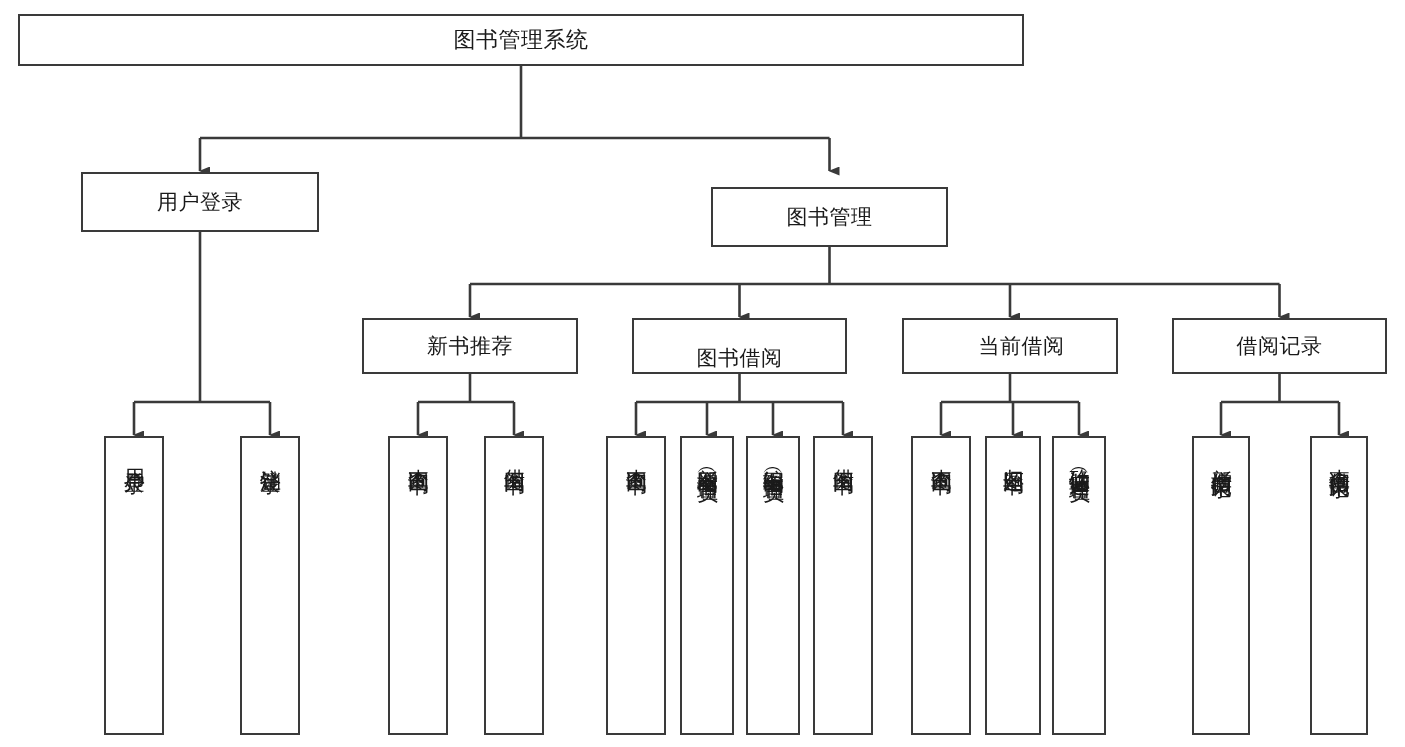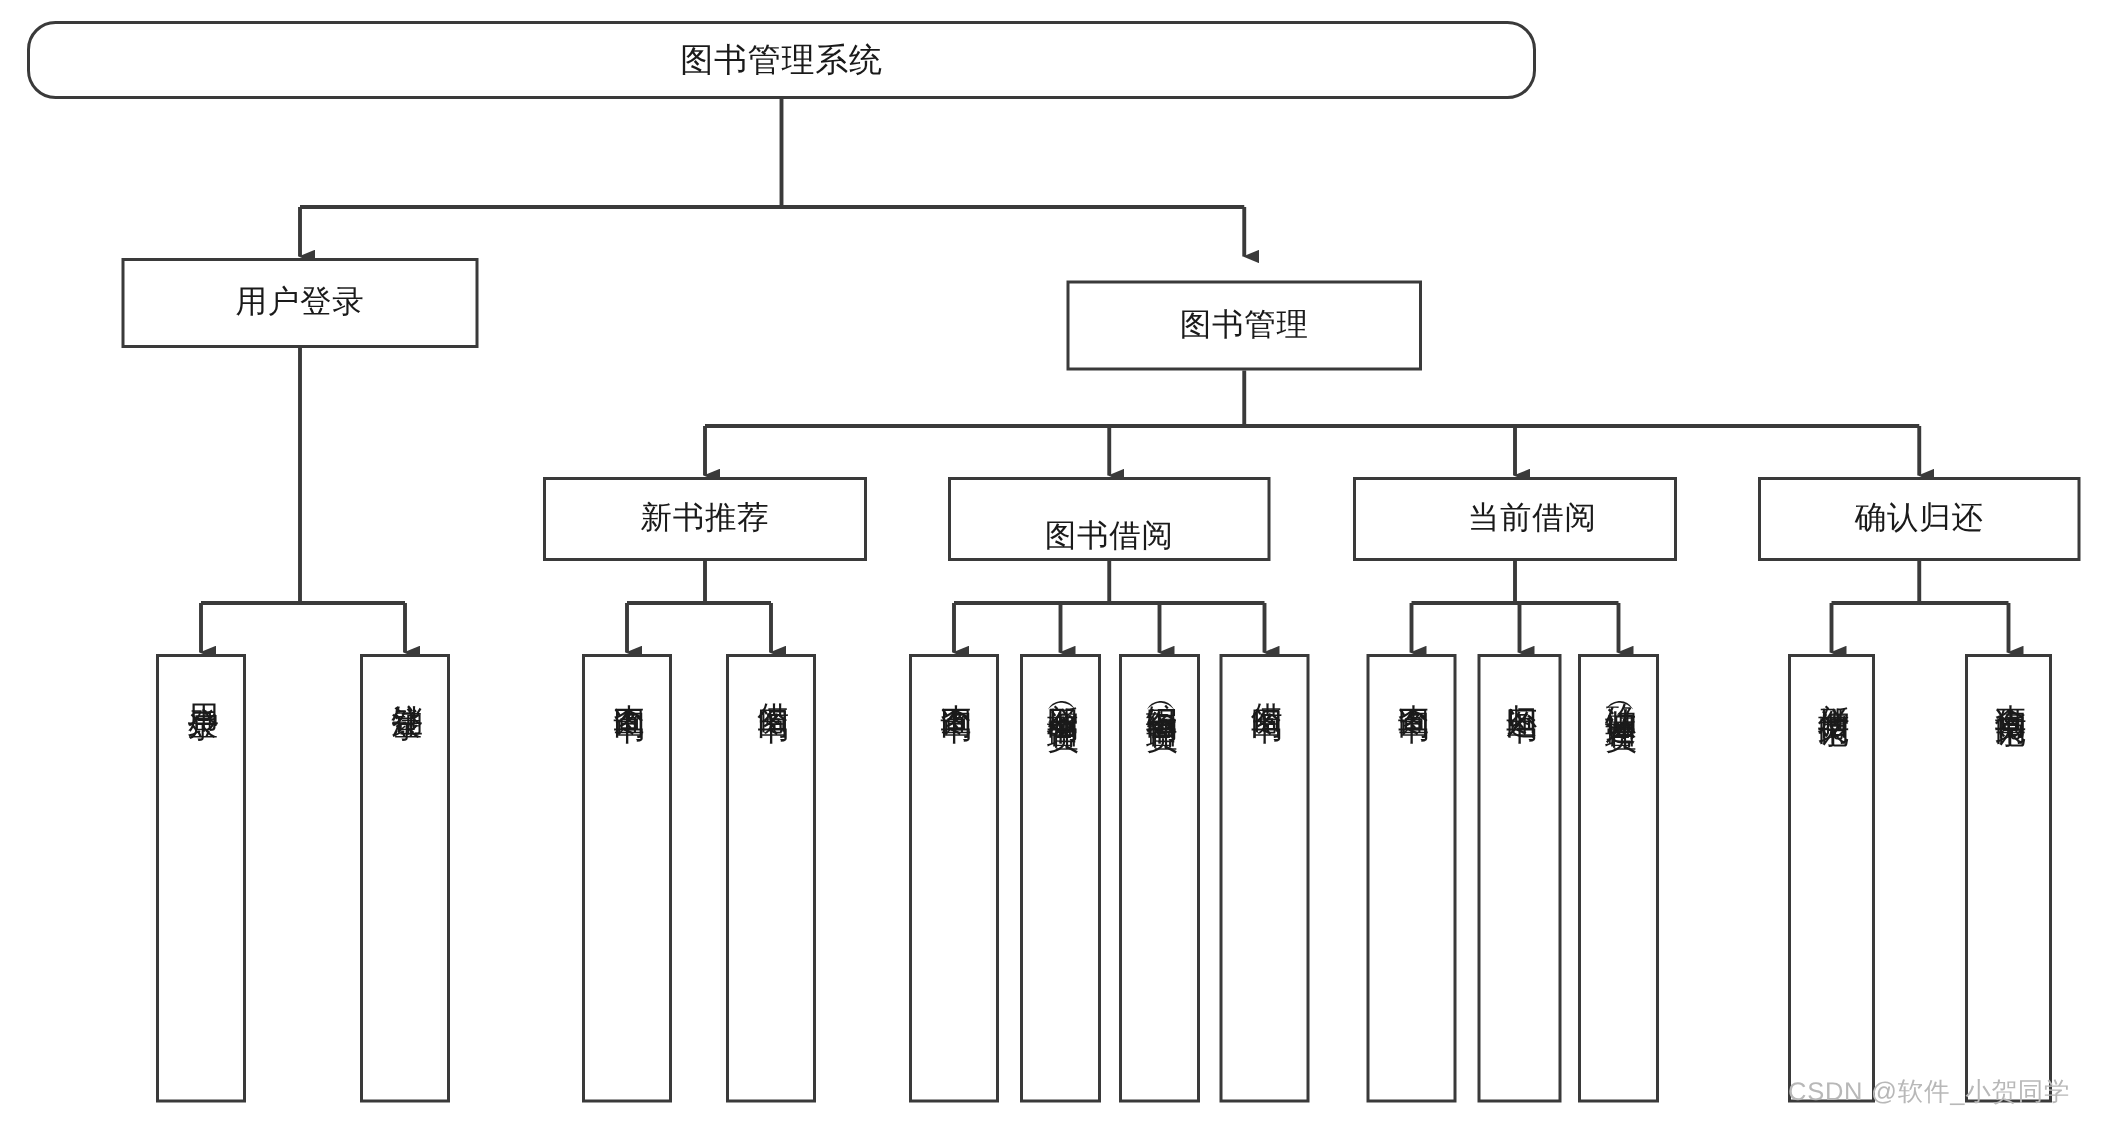--- a/index.html
+++ b/index.html
@@ -108,40 +108,40 @@
         <path d="M 1013 402 L 1013 435" marker-end="url(#arrowhead)"></path>
         <path d="M 1079 402 L 1079 435" marker-end="url(#arrowhead)"></path>
         <path d="M 1279.5 374 L 1279.5 402"></path>
         <path d="M 1221 402 L 1339 402"></path>
         <path d="M 1221 402 L 1221 435" marker-end="url(#arrowhead)"></path>
         <path d="M 1339 402 L 1339 435" marker-end="url(#arrowhead)"></path>
       </g>
   </svg>
 
   <div id="node-layer">
-      <div class="node horiz root" style="left: 18px; top: 14px; width: 1006px; height: 52px; border-color: rgb(58, 58, 58); color: rgb(26, 26, 26); border-radius: 19px;">
+      <div class="node horiz root" style="left: 18px; top: 14px; width: 1006px; height: 52px; border-color: rgb(58, 58, 58); color: rgb(26, 26, 26);">
         <span class="label">图书管理系统</span>
       </div>
       <div class="node horiz" style="left: 81px; top: 172px; width: 238px; height: 60px; border-color: rgb(58, 58, 58); color: rgb(26, 26, 26);">
         <span class="label">用户登录</span>
       </div>
       <div class="node horiz" style="left: 711px; top: 187px; width: 237px; height: 60px; border-color: rgb(58, 58, 58); color: rgb(26, 26, 26);">
         <span class="label">图书管理</span>
       </div>
       <div class="node horiz" style="left: 362px; top: 318px; width: 216px; height: 56px; border-color: rgb(58, 58, 58); color: rgb(26, 26, 26);">
         <span class="label">新书推荐</span>
       </div>
       <div class="node horiz" style="left: 632px; top: 318px; width: 215px; height: 56px; border-color: rgb(58, 58, 58); color: rgb(26, 26, 26); align-items: flex-end;">
         <span class="label">图书借阅</span>
       </div>
       <div class="node horiz" style="left: 902px; top: 318px; width: 216px; height: 56px; border-color: rgb(58, 58, 58); color: rgb(26, 26, 26); padding-left: 23px;">
         <span class="label">当前借阅</span>
       </div>
       <div class="node horiz" style="left: 1172px; top: 318px; width: 215px; height: 56px; border-color: rgb(58, 58, 58); color: rgb(26, 26, 26);">
-        <span class="label">确认归还</span>
+        <span class="label">借阅记录</span>
       </div>
       <div class="node vert" style="left: 104px; top: 436px; width: 60px; height: 299px; border-color: rgb(58, 58, 58); color: rgb(26, 26, 26);">
         <span class="label">用户登录</span>
       </div>
       <div class="node vert" style="left: 240px; top: 436px; width: 60px; height: 299px; border-color: rgb(58, 58, 58); color: rgb(26, 26, 26);">
         <span class="label">注销登录</span>
       </div>
       <div class="node vert" style="left: 388px; top: 436px; width: 60px; height: 299px; border-color: rgb(58, 58, 58); color: rgb(26, 26, 26);">
         <span class="label">查询图书</span>
       </div>
@@ -170,15 +170,14 @@
         <span class="label">确认归还（管理员）</span>
       </div>
       <div class="node vert" style="left: 1192px; top: 436px; width: 58px; height: 299px; border-color: rgb(58, 58, 58); color: rgb(26, 26, 26);">
         <span class="label">新增借阅记录</span>
       </div>
       <div class="node vert" style="left: 1310px; top: 436px; width: 58px; height: 299px; border-color: rgb(58, 58, 58); color: rgb(26, 26, 26);">
         <span class="label">查询借阅记录</span>
       </div>
     </div>
 
-  <div class="watermark" style="left: 1192px; top: 716px; color: rgb(184, 184, 184);">CSDN @软件_小贺同学</div>
 
 </div>
 
 </body></html>

